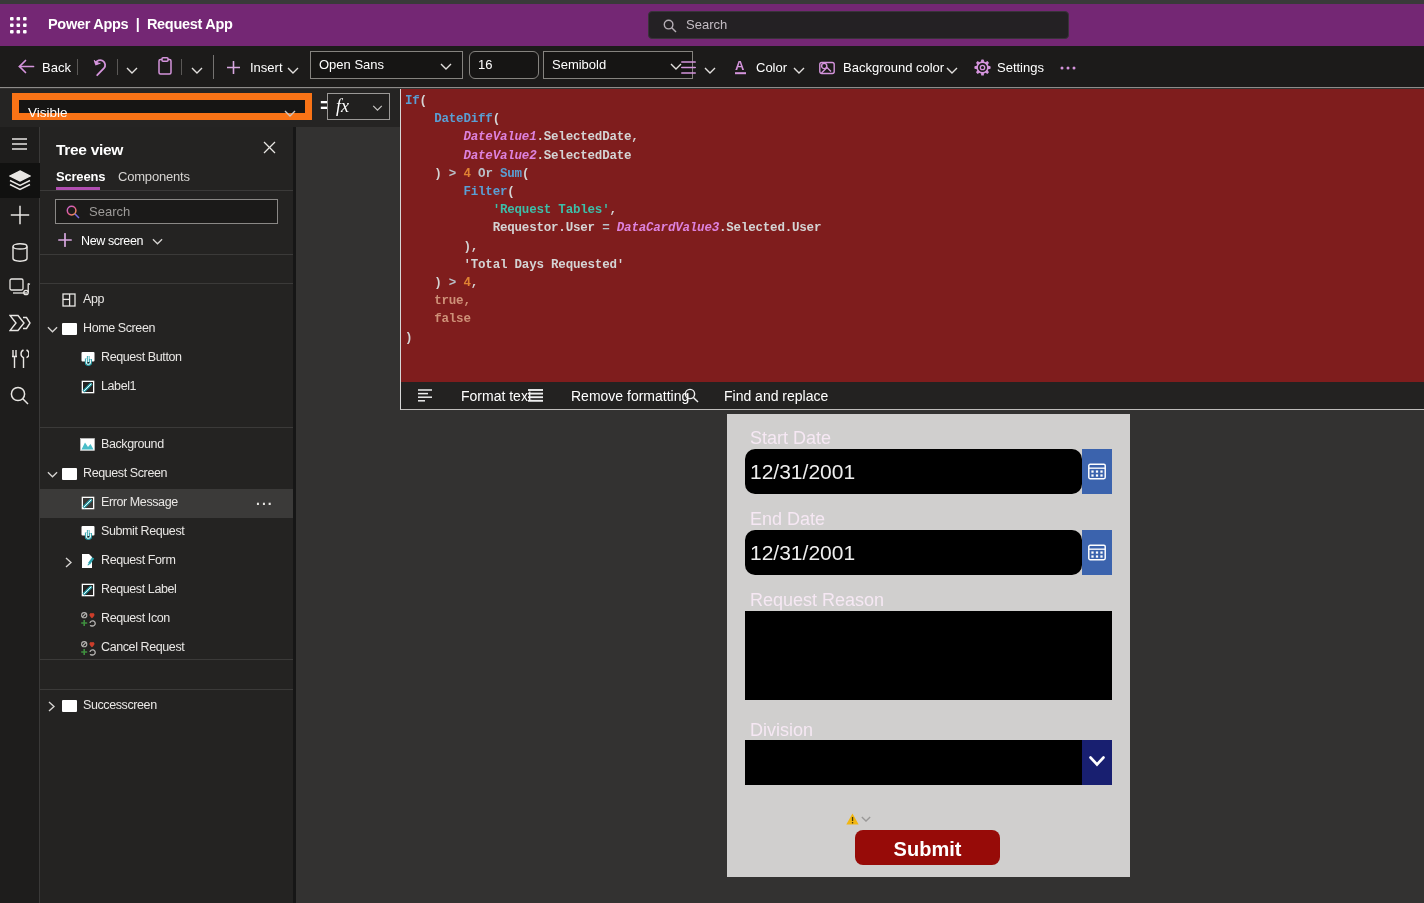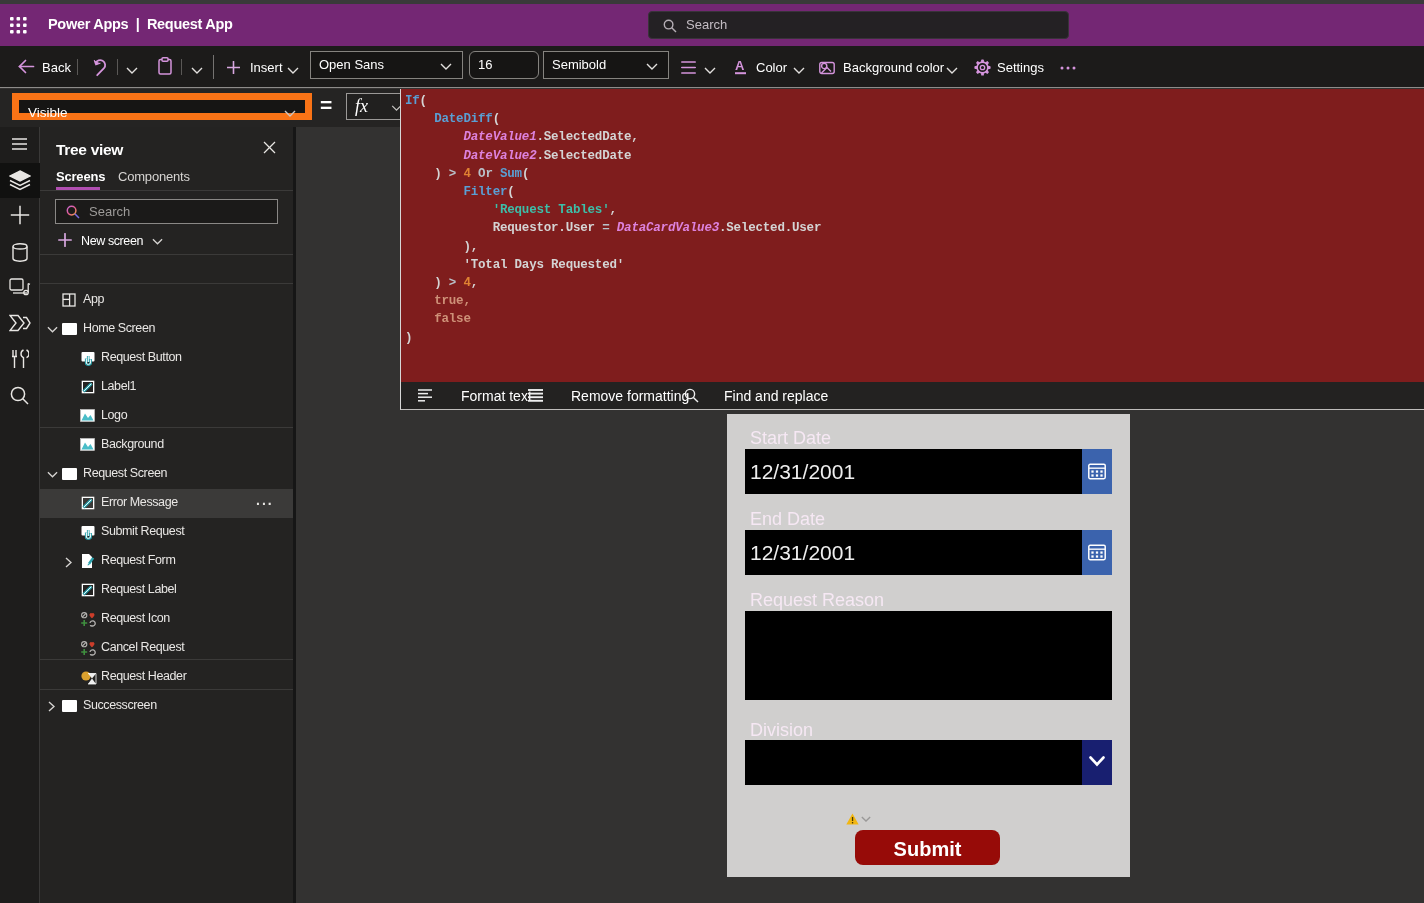--- a/index.html
+++ b/index.html
@@ -22,21 +22,21 @@
   .tsep2 { position:absolute; top:9px; width:1px; height:24px; background:#757371; }
   .tbox { position:absolute; top:5px; height:28px; border:1px solid #85837f; background:#161514; color:#fff;
       font-size:13px; line-height:26px; padding-left:8px; }
   .chev { position:absolute; }
 
   
   #fbar { left:0; top:89px; width:400px; height:38px; background:#252423; }
   #visbox { left:12px; top:4px; width:300px; height:27px; border:7px solid #f97316; background:#161514;
       color:#fff; font-size:13.5px; line-height:25px; padding-left:9px; }
   #eq { left:320px; top:4px; color:#fff; font-size:21px; font-weight:700; }
-  #fxbox { left:346px; top:4px; width:63px; height:27px; border:1px solid #9b9997; background:#21201f; }
+  #fxbox { left:327px; top:4px; width:63px; height:27px; border:1px solid #9b9997; background:#21201f; }
 
   
   #code { left:400px; top:89px; width:1024px; height:293px; background:#7f1d1d;
       border-left:1px solid #d7d7d7; }
   #codepre { font-family:"Liberation Mono", monospace; font-size:12.5px; font-weight:700;
       line-height:18.2px; color:#d4d4d4; padding:3px 0 0 4px; white-space:pre; letter-spacing:-0.2px; }
   .cb { color:#5a9fd4; } 
   .cw { color:#d4d4d4; } 
   .cv { color:#dd82dd; font-style:italic; } 
   .cn { color:#e08232; } 
@@ -56,21 +56,21 @@
   
   #panel { left:40px; top:127px; width:253px; height:776px; background:#242322; }
   #pgap { left:293px; top:127px; width:3px; height:776px; background:#161616; }
   .ptext { position:absolute; color:#ffffff; letter-spacing:-0.2px; }
   .prow { position:absolute; left:0; width:253px; height:29px;margin-top:32px; }
   .rowtext { position:absolute; top:6px; color:#e9e7e5; font-size:12.5px; letter-spacing:-0.4px; }
   .pdiv { position:absolute; left:0; width:253px; height:1px; background:#3b3a39; }
   #form { left:727px; top:414px; width:403px; height:463px; background:#d0cfce; }
   .flabel { position:absolute; left:23px; color:#f6e8f4; font-size:18px; }
   .finput { position:absolute; left:18px; width:337px; height:45px; background:#000; color:#eeeeee;
-      font-size:21px; line-height:45px; padding-left:5px; }
+      font-size:21px; line-height:45px; padding-left:5px;border-radius:10px; }
   .fbtn { position:absolute; left:355px; width:30px; height:45px; }
 
   #submit { position:absolute; left:128px; top:416px; width:145px; height:35px; background:#970b08;
       border-radius:8px; color:#fff; font-size:20px; font-weight:700; text-align:center; line-height:38px; }
 </style>
 </head>
 <body>
 <div id="page">
   <div class="abs" id="topstrip"></div>
   <div class="abs" id="header">
@@ -127,21 +127,21 @@
     <div class="tbtext" style="left:250px;">Insert</div>
     <svg class="chev" style="left:287px;top:21px" width="12" height="7" viewBox="0 0 12 7" fill="none" stroke="#e2e0de" stroke-width="1.4">
         <polyline points="1,1 6,6 11,1"></polyline>
       </svg>
     <div class="tbox" style="left:310px;width:153px;">Open Sans
       <svg class="chev" style="right:10px;top:11px" width="12" height="7" viewBox="0 0 12 7" fill="none" stroke="#e2e0de" stroke-width="1.4">
           <polyline points="1,1 6,6 11,1"></polyline>
         </svg>
     </div>
     <div class="tbox" style="left:469px;width:70px;border-radius:6px;">16</div>
-    <div class="tbox" style="left:543px;width:126px;">Semibold
+    <div class="tbox" style="left:543px;width:150px;">Semibold
       <svg class="chev" style="right:10px;top:11px" width="12" height="7" viewBox="0 0 12 7" fill="none" stroke="#e2e0de" stroke-width="1.4">
           <polyline points="1,1 6,6 11,1"></polyline>
         </svg>
     </div>
     <svg class="abs" style="left:681px;top:15px" width="15" height="13" viewBox="0 0 15 13" stroke="#d494dc" stroke-width="1.7" stroke-linecap="round">
         <line x1="0.8" y1="1" x2="14.2" y2="1"></line>
         <line x1="0.8" y1="6.5" x2="14.2" y2="6.5"></line>
         <line x1="0.8" y1="12" x2="14.2" y2="12"></line>
       </svg>
     <svg class="chev" style="left:704px;top:21px" width="12" height="7" viewBox="0 0 12 7" fill="none" stroke="#e2e0de" stroke-width="1.4">
@@ -340,28 +340,20 @@
     </div>
     <div class="prow" style="top:214px;">
       <svg class="abs" style="left:41px;top:7px" width="14" height="14" viewBox="0 0 14 14">
         <rect x="0.7" y="0.7" width="12.6" height="12.6" fill="#fff"></rect>
         <rect x="2" y="2" width="10" height="10" fill="#242322"></rect>
         <path d="M2.5,11.5 L10.5,3.5" stroke="#2aa0ab" stroke-width="3"></path>
         <path d="M2.5,11.5 L10.5,3.5" stroke="#fff" stroke-width="0.9"></path>
       </svg>
       <div class="rowtext" style="left:61px;">Label1</div>
     </div>
-    <div class="prow" style="top:243px;">
-      <svg class="abs" style="left:40px;top:7px" width="15" height="13" viewBox="0 0 15 13">
-        <rect x="0.5" y="0.5" width="14" height="12" fill="#fff"></rect>
-        <path d="M1.5,11.5 L5,4.5 L8,9 L10.5,6 L13.5,11.5 Z" fill="#49bdc8"></path>
-        <rect x="0.5" y="0.5" width="14" height="12" fill="none" stroke="#cccccc" stroke-width="0.6"></rect>
-      </svg>
-      <div class="rowtext" style="left:61px;">Logo</div>
-    </div>
     <div class="prow" style="top:272px;">
       <svg class="abs" style="left:40px;top:7px" width="15" height="13" viewBox="0 0 15 13">
         <rect x="0.5" y="0.5" width="14" height="12" fill="#fff"></rect>
         <path d="M1.5,11.5 L5,4.5 L8,9 L10.5,6 L13.5,11.5 Z" fill="#49bdc8"></path>
         <rect x="0.5" y="0.5" width="14" height="12" fill="none" stroke="#cccccc" stroke-width="0.6"></rect>
       </svg>
       <div class="rowtext" style="left:61px;">Background</div>
     </div>
     <div class="pdiv" style="top:300px;"></div>
     <div class="prow" style="top:330px;background:#3b3a39;">
@@ -423,28 +415,20 @@
     <div class="prow" style="top:475px;">
       <svg class="abs" style="left:41px;top:7px" width="15" height="15" viewBox="0 0 15 15">
         <circle cx="3.2" cy="3.2" r="2.6" fill="none" stroke="#b5b3b1" stroke-width="1.1"></circle>
           <line x1="1.4" y1="5" x2="5" y2="1.4" stroke="#b5b3b1" stroke-width="1.1"></line>
         <path d="M11,6.2 C9,4.4 7.6,2.6 9.2,1.4 C10.2,0.7 11,1.4 11,2 C11,1.4 11.8,0.7 12.8,1.4 C14.4,2.6 13,4.4 11,6.2 Z" fill="#cc3d2a"></path>
         <path d="M3.2,8 L3.2,14 M0.2,11 L6.2,11" stroke="#3f8f3f" stroke-width="1.6"></path>
         <path d="M9,11 a2.6,2.6 0 1 1 1.2,2.6" fill="none" stroke="#b5b3b1" stroke-width="1.3"></path>
           <path d="M10,15 L10.6,13 L8.6,13 Z" fill="#b5b3b1"></path>
       </svg>
       <div class="rowtext" style="left:61px;">Cancel Request</div>
-    </div>
-    <div class="prow" style="top:504px;">
-      <svg class="abs" style="left:41px;top:7px" width="16" height="15" viewBox="0 0 16 15">
-        <circle cx="5" cy="6" r="4.6" fill="#dba12e"></circle>
-        <path d="M7,14 L11,8.5 L15,14 Z M7,3.5 L15,3.5 L11,8.5 Z" fill="#efefef"></path>
-        <path d="M7,3.5 L15,3.5 L15,14 L7,14" fill="none" stroke="#fff" stroke-width="0.8"></path>
-      </svg>
-      <div class="rowtext" style="left:61px;">Request Header</div>
     </div>
     <div class="pdiv" style="top:532px;"></div>
     <div class="prow" style="top:533px;">
       <svg class="abs" style="left:8px;top:9px" width="7" height="11" viewBox="0 0 7 11" fill="none" stroke="#d6d4d2" stroke-width="1.4">
           <polyline points="1,1 6,5.5 1,10"></polyline>
         </svg>
       <div class="abs" style="left:22px;top:8px;width:15px;height:12px;background:#fff;border-radius:1px;"></div>
       <div class="rowtext" style="left:43px;">Successcreen</div>
     </div>
     <div class="pdiv" style="top:562px;"></div>

